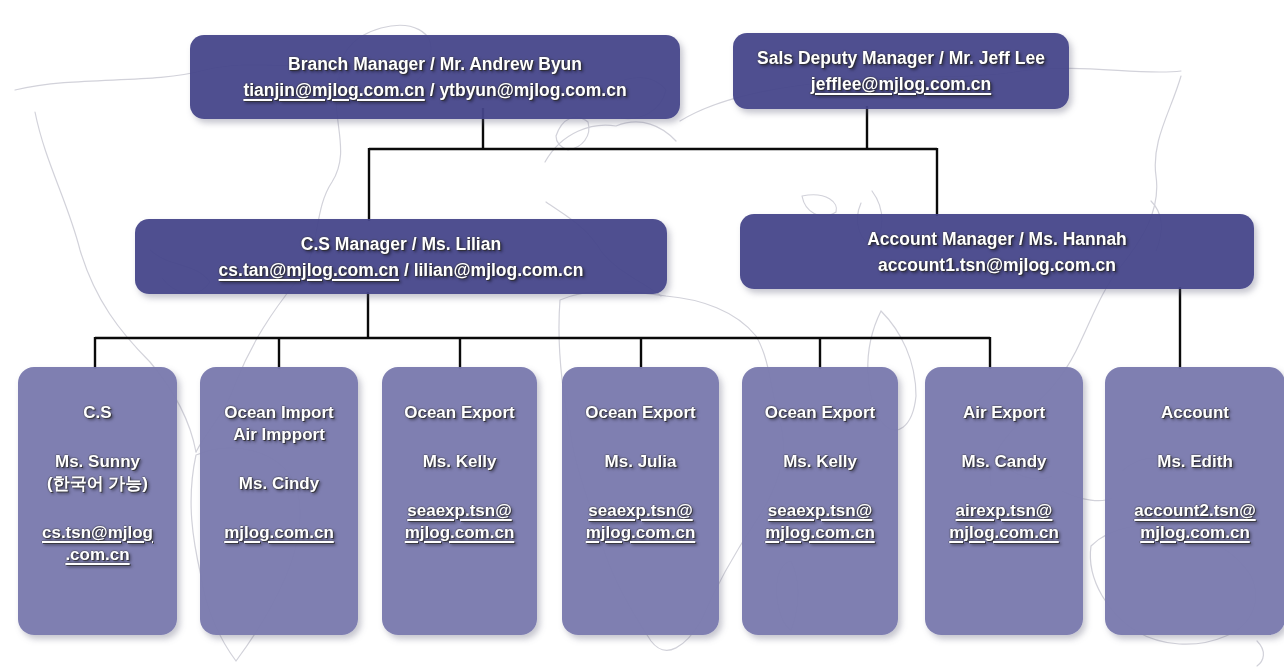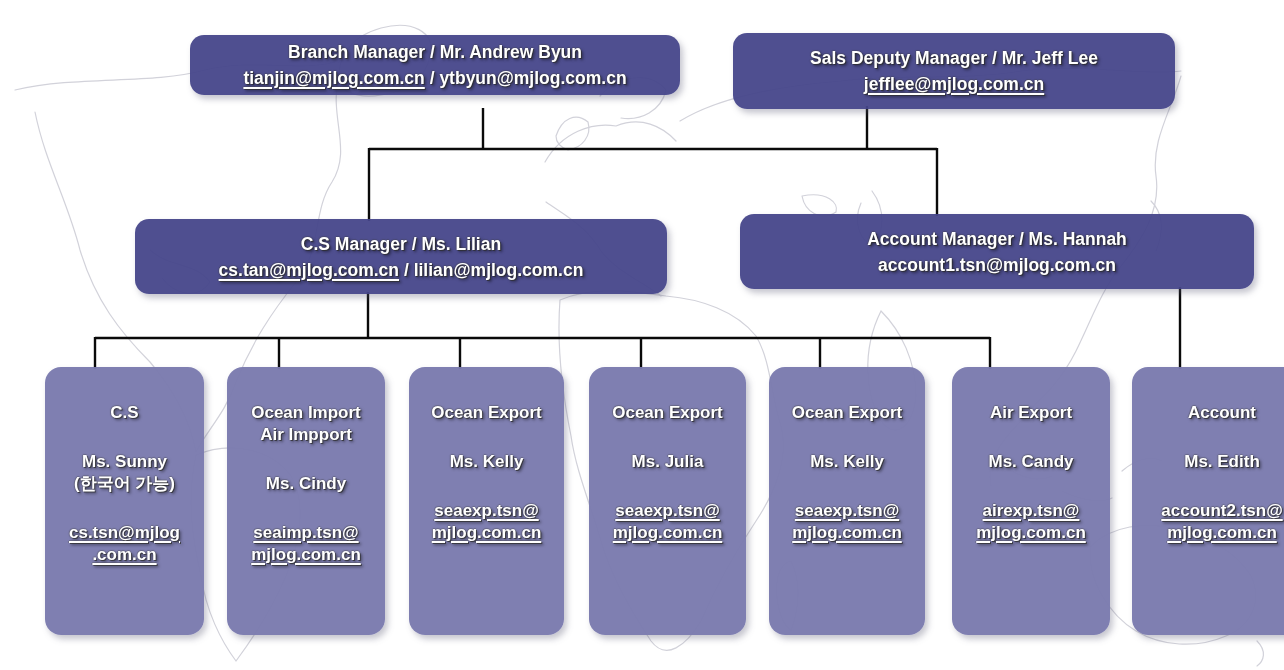--- a/index.html
+++ b/index.html
@@ -20,21 +20,21 @@
   }
   .lvl-mgr{
     background:rgba(70,70,138,.95);
     display:flex;flex-direction:column;justify-content:center;
     font-size:17.5px;line-height:26px;
   }
   .lvl-staff{
     background:rgba(122,122,174,.96);
     border-radius:16px;
     font-size:17px;line-height:22px;
-    padding-top:35px;box-sizing:border-box;margin-left:27px;
+    padding-top:35px;box-sizing:border-box;
   }
   .lvl-staff .blk + .blk{margin-top:27px;}
   .u{
     text-decoration:underline;
     text-decoration-thickness:2px;
     text-underline-offset:3px;
   }
 </style>
 </head>
 <body>
@@ -78,28 +78,28 @@
     <line x1="95" y1="338" x2="990" y2="338"></line>
     <line x1="95" y1="337" x2="95" y2="369"></line>
     <line x1="279" y1="337" x2="279" y2="369"></line>
     <line x1="460" y1="337" x2="460" y2="369"></line>
     <line x1="641" y1="337" x2="641" y2="369"></line>
     <line x1="820" y1="337" x2="820" y2="369"></line>
     <line x1="990" y1="337" x2="990" y2="369"></line>
     <line x1="1180" y1="287" x2="1180" y2="369"></line>
   </svg>
 
-  <div class="box lvl-mgr" style="left:190px;top:35px;width:490px;height:60px">
+  <div class="box lvl-mgr" style="left:190px;top:35px;width:490px;height:84px">
     <div>Branch Manager / Mr. Andrew Byun</div>
     <div>
       <span class="u">tianjin@mjlog.com.cn</span><span> / </span><span>ytbyun@mjlog.com.cn</span>
     </div>
   </div>
 
-  <div class="box lvl-mgr" style="left:733px;top:33px;width:442px;height:76px">
+  <div class="box lvl-mgr" style="left:733px;top:33px;width:336px;height:76px">
     <div>Sals Deputy Manager / Mr. Jeff Lee</div>
     <div>
       <span class="u">jefflee@mjlog.com.cn</span>
     </div>
   </div>
 
   <div class="box lvl-mgr" style="left:135px;top:219px;width:532px;height:75px">
     <div>C.S Manager / Ms. Lilian</div>
     <div>
       <span class="u">cs.tan@mjlog.com.cn</span><span> / </span><span>lilian@mjlog.com.cn</span>
@@ -129,21 +129,20 @@
 
   <div class="box lvl-staff" style="left:200px;top:367px;width:158px;height:268px">
     <div class="blk">
       <div>Ocean Import</div>
       <div>Air Impport</div>
     </div>
     <div class="blk">
       <div>Ms. Cindy</div>
     </div>
     <div class="blk">
-      <div class="u">seaimp.tsn@</div>
       <div class="u">mjlog.com.cn</div>
     </div>
   </div>
 
   <div class="box lvl-staff" style="left:382px;top:367px;width:155px;height:268px">
     <div class="blk">
       <div>Ocean Export</div>
     </div>
     <div class="blk">
       <div>Ms. Kelly</div>

